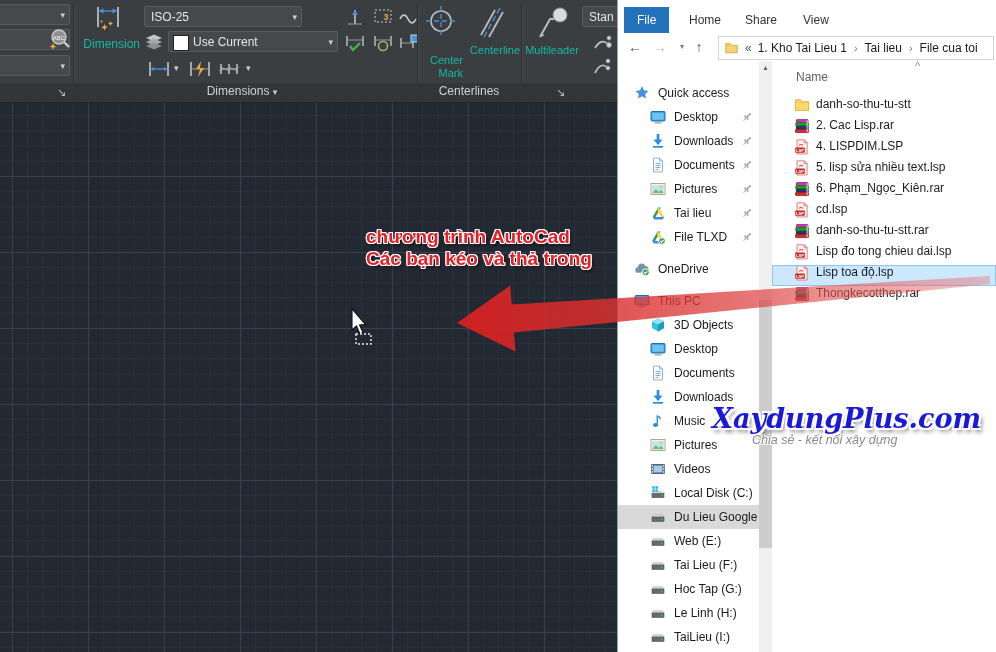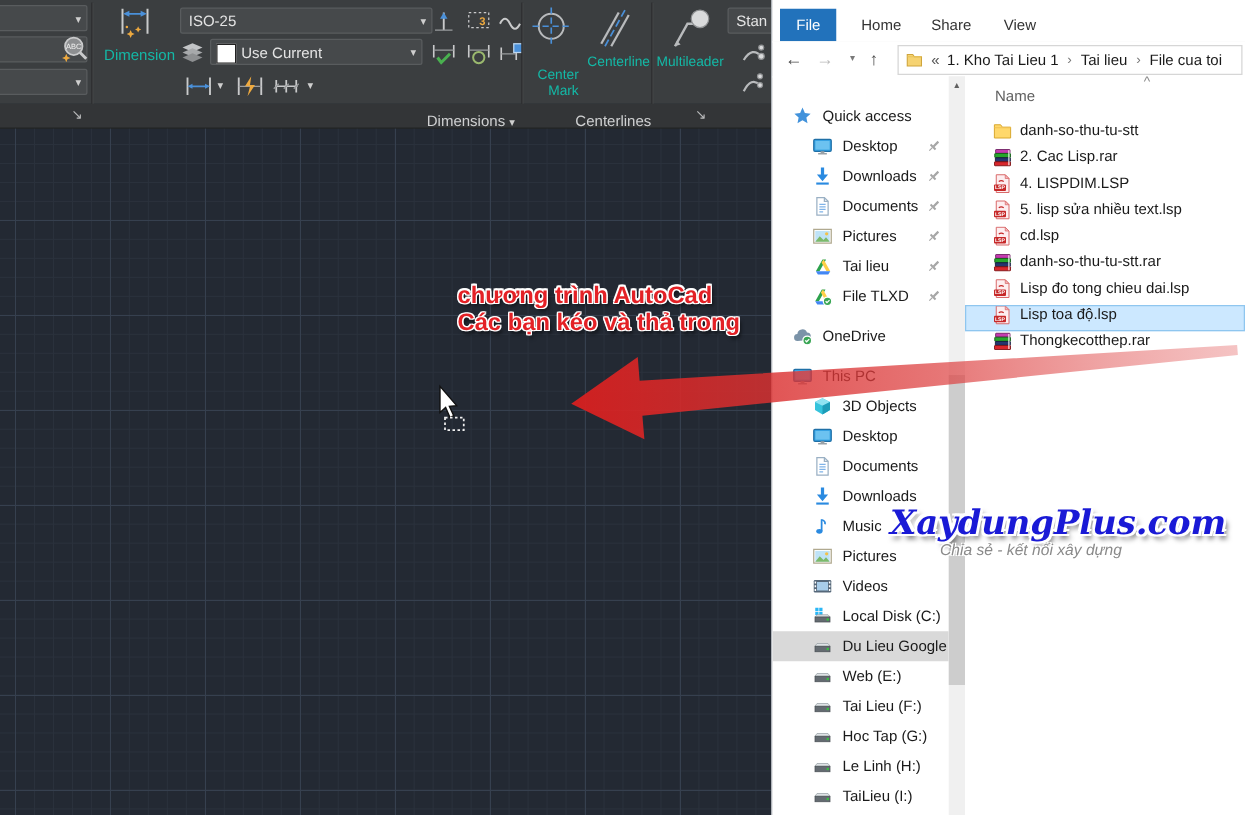--- a/index.html
+++ b/index.html
@@ -8,21 +8,21 @@
   
   #cad{position:absolute;left:0;top:0;width:617px;height:652px;background:#232933;overflow:hidden;}
   #ribbon{position:absolute;left:0;top:0;width:617px;height:83px;background:#3b3e40;}
   #panelrow{position:absolute;left:0;top:83px;width:617px;height:19px;background:#333537;
             border-bottom:2px solid #232425;color:#cfd0d1;font-size:12px;}
   .pdiv{position:absolute;top:2px;width:1px;height:98px;background:#2c2d2e;border-right:1px solid #46484a;}
   .combo{position:absolute;height:21px;background:#46494b;border:1px solid #595c5e;border-radius:2px;
          color:#e4e4e4;font-size:12px;line-height:21px;padding:0 6px;box-sizing:border-box;white-space:nowrap;overflow:hidden;}
   .combo .dd{position:absolute;right:4px;top:0;color:#cfcfcf;font-size:9px;}
   .rbtn{position:absolute;color:#14b8a6;font-size:12px;text-align:right;cursor:default;}
-  .plabel{position:absolute;top:7px;text-align:right;}
+  .plabel{position:absolute;top:1px;text-align:center;}
   .expander{position:absolute;top:1px;color:#b9babb;font-size:11px;line-height:16px;}
   .ddmini{color:#cfcfcf;font-size:9px;}
   #canvas{position:absolute;left:0;top:103px;width:617px;height:549px;background:#232933;
     background-image:
       linear-gradient(#36404f 1px,transparent 1px),
       linear-gradient(90deg,#36404f 1px,transparent 1px),
       linear-gradient(#2a313c 1px,transparent 1px),
       linear-gradient(90deg,#2a313c 1px,transparent 1px);
     background-size:76px 76px,76px 76px,15.2px 15.2px,15.2px 15.2px;
     background-position:12px 73px,12px 73px,12px 12.2px,12px 12.2px;}
@@ -100,21 +100,21 @@
         <path d="M7 3v20M27 3v20" stroke="#c9cacb" stroke-width="1.6" fill="none"></path>
         <path d="M10.5 7h13" stroke="#4a90d9" stroke-width="1.4"></path>
         <path d="M7.5 7l5-2.4v4.8zM26.5 7l-5-2.4v4.8z" fill="#4a90d9"></path>
         <path d="M13.5 20l1 2.2 2.2 1-2.2 1-1 2.2-1-2.2-2.2-1 2.2-1z" fill="#eda93f"></path>
         <path d="M19.5 17l.8 1.7 1.7.8-1.7.8-.8 1.7-.8-1.7-1.7-.8 1.7-.8z" fill="#eda93f"></path>
         <circle cx="10.5" cy="17.5" r="1" fill="#eda93f"></circle>
       </svg>
       <div style="margin-top:3px;">Dimension</div>
     </div>
 
-    <div class="combo" style="left:144px;top:6px;width:202px;">
+    <div class="combo" style="left:144px;top:6px;width:158px;">
       <span>ISO-25</span>
       <span class="dd">▾</span>
     </div>
     <div style="position:absolute;left:143px;top:31px;">
       <svg class="icon-svg" width="22" height="22" viewBox="0 0 22 22">
           <path d="M3 7l8-3.5L19 7l-8 3.5z" fill="#c2c4c6"></path>
           <path d="M3 11l8-3.5L19 11l-8 3.5z" fill="#a7a9ab"></path>
           <path d="M3 15l8-3.5L19 15l-8 3.5z" fill="#8d8f91"></path>
         </svg>
     </div>
@@ -631,20 +631,32 @@
                 <path d="M5 6.2q2-1.4 4 0" fill="none" stroke="#c62828" stroke-width="0.9"></path>
                 <rect x="1.2" y="8.6" width="9.6" height="5.2" rx="0.8" fill="#c62828"></rect>
                 <text x="6" y="12.6" font-size="4.2" font-weight="bold" fill="#fff" text-anchor="middle" font-family="sans-serif">LSP</text>
               </svg>
             </span>
             <span>5. lisp sửa nhiều text.lsp</span>
           </div>
           <div class="frow">
             <span class="ic">
               <svg class="icon-svg" width="16" height="16" viewBox="0 0 16 16">
+                <rect x="2.5" y="1.6" width="11.5" height="3" rx="0.4" fill="#c43bb0" stroke="#6e1f62" stroke-width="0.7"></rect>
+                <rect x="1.8" y="4.8" width="12.6" height="3.2" rx="0.4" fill="#27a52c" stroke="#145c17" stroke-width="0.7"></rect>
+                <rect x="2.3" y="8.2" width="12" height="3" rx="0.4" fill="#26356e" stroke="#141c3d" stroke-width="0.7"></rect>
+                <rect x="1.6" y="11.4" width="12.8" height="3.2" rx="0.4" fill="#d8262c" stroke="#7a1114" stroke-width="0.7"></rect>
+                <rect x="12.6" y="2.2" width="1" height="12" fill="#fff" opacity="0.85"></rect>
+              </svg>
+            </span>
+            <span>6. Phạm_Ngọc_Kiên.rar</span>
+          </div>
+          <div class="frow">
+            <span class="ic">
+              <svg class="icon-svg" width="16" height="16" viewBox="0 0 16 16">
                 <path d="M3 0.8h7.2l3 3V15H3z" fill="#fdeef0" stroke="#d96a6a" stroke-width="0.8"></path>
                 <path d="M10.2 0.8v3h3z" fill="#f2b8bc" stroke="#d96a6a" stroke-width="0.6"></path>
                 <path d="M5 6.2q2-1.4 4 0" fill="none" stroke="#c62828" stroke-width="0.9"></path>
                 <rect x="1.2" y="8.6" width="9.6" height="5.2" rx="0.8" fill="#c62828"></rect>
                 <text x="6" y="12.6" font-size="4.2" font-weight="bold" fill="#fff" text-anchor="middle" font-family="sans-serif">LSP</text>
               </svg>
             </span>
             <span>cd.lsp</span>
           </div>
           <div class="frow">

